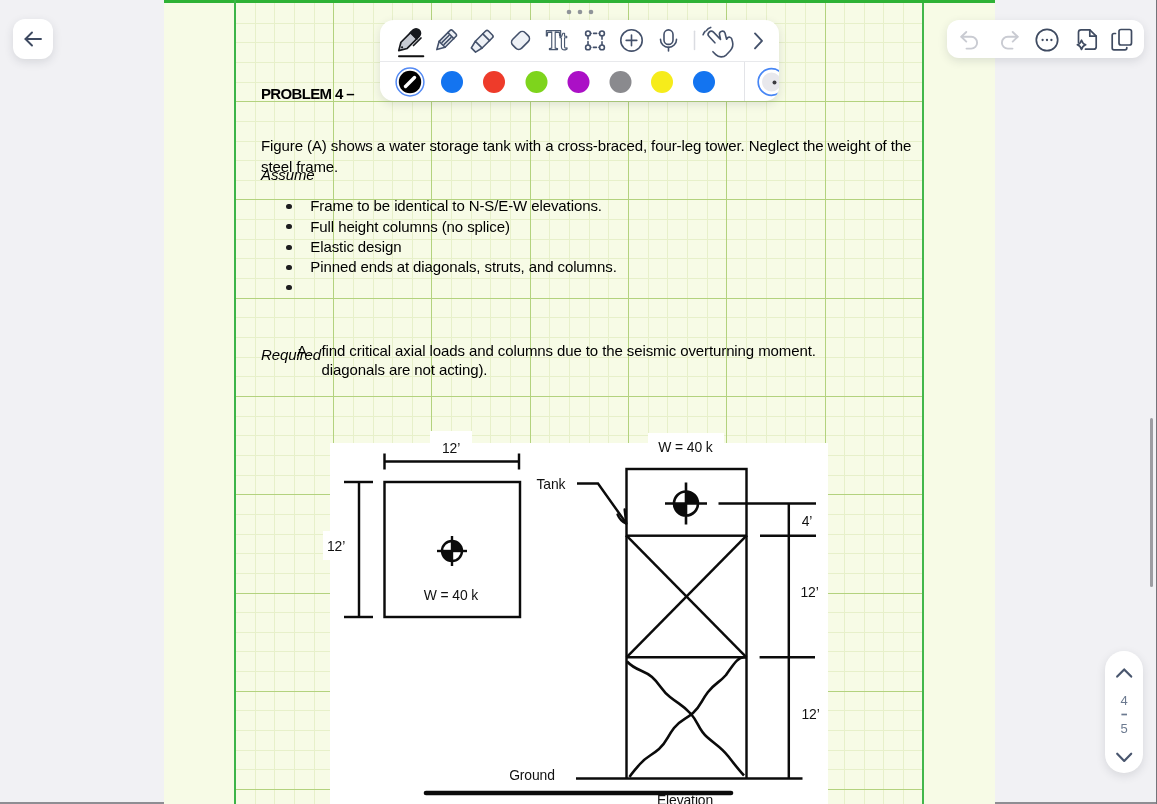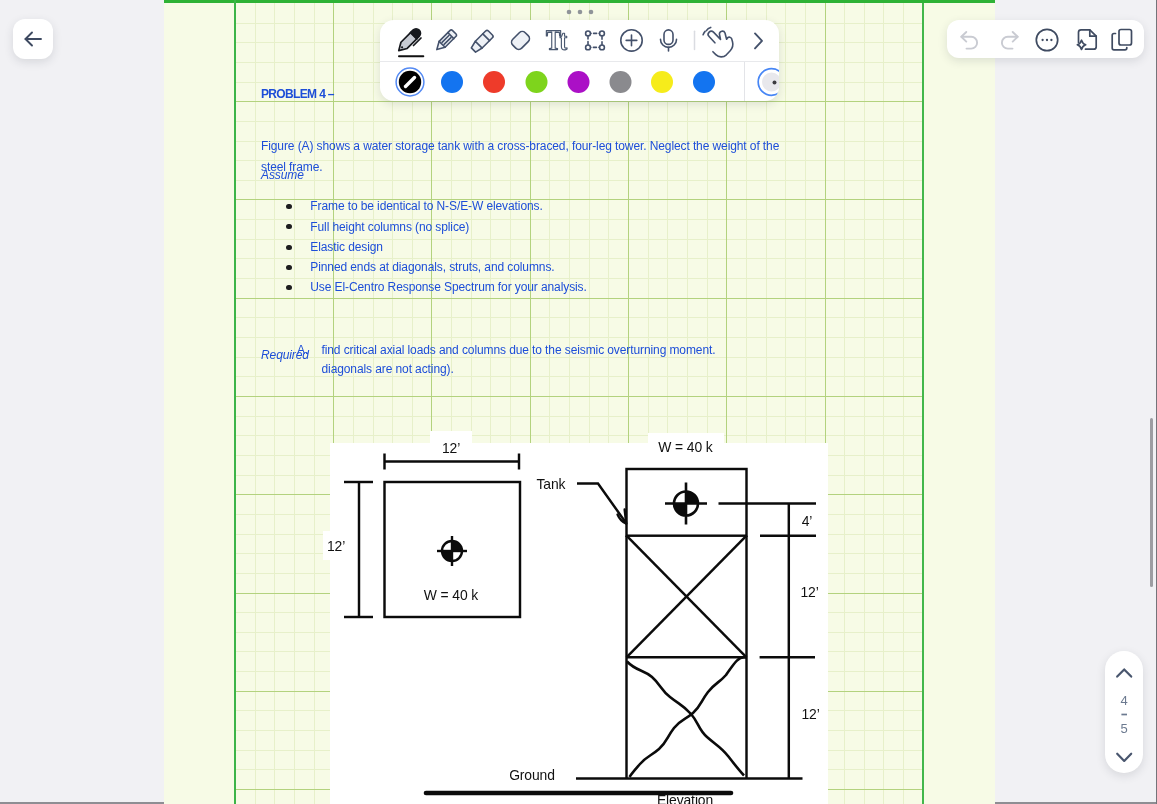--- a/index.html
+++ b/index.html
@@ -5,21 +5,21 @@
   html,body{margin:0;padding:0;}
   body{width:1157px;height:804px;overflow:hidden;position:relative;
        background:#f1f1f4;font-family:"Liberation Sans",sans-serif;}
   .abs{position:absolute;}
   
   #page{left:164px;top:0;width:831px;height:804px;background:#f7fbe6;}
   #topborder{left:164px;top:0;width:831px;height:3px;background:#2eb235;}
   #marginline{left:233.8px;top:0;width:2.6px;height:804px;background:#3db448;}
   #rightline{left:921.8px;top:3px;width:2px;height:801px;background:#43b74b;}
   
-  .t{position:absolute;font-size:12px;letter-spacing:-0.1px;color:#1d4ed8;
+  .t{position:absolute;font-size:15px;letter-spacing:-0.1px;color:#000000;
      white-space:nowrap;line-height:20.3px;}
   .bold{font-weight:bold;}
   .it{font-style:italic;}
   
   .pill{position:absolute;background:#fff;box-shadow:0 3px 10px rgba(40,50,60,0.13);}
   
   #winbottom{left:0;top:802px;width:1157px;height:2px;background:#8e8e93;}
   #rightedge{left:1155.6px;top:0;width:1.4px;height:804px;background:#747479;}
   #thumb{left:1150px;top:418px;width:2.5px;height:169px;background:#9d9da2;border-radius:2px;}
 </style>
@@ -114,21 +114,20 @@
 <div id="thumb" class="abs"></div>
 
 <div class="t bold" style="left:261px;top:84.4px;letter-spacing:-0.65px;">PROBLEM 4 –</div>
 <div class="t" style="left:261px;top:116.4px;margin-top:20px;">Figure (A) shows a water storage tank with a cross-braced, four-leg tower. Neglect the weight of the<br>steel frame.</div>
 <div class="t it" style="left:261px;top:165.1px;">Assume</div>
 <div class="t" id="bullets" style="left:310.3px;top:196.3px;">
   <div>Frame to be identical to N-S/E-W elevations.</div>
   <div>Full height columns (no splice)</div>
   <div>Elastic design</div>
   <div>Pinned ends at diagonals, struts, and columns.</div>
-  <div>Use El-Centro Response Spectrum for your analysis.</div>
 </div>
 <div class="t it" style="left:261px;top:308.5px;margin-top:36px;">Required</div>
 <div class="t" style="left:285px;top:340.7px;line-height:19.2px;margin-left:12px;">
   <div><span style="display:inline-block;width:24.5px;">A.</span>find critical axial loads and columns due to the seismic overturning moment.</div>
   <div><span style="display:inline-block;width:24.5px;"></span>diagonals are not acting).</div>
 </div>
 
 <div class="abs" style="left:286.4px;top:203.9px;width:5.2px;height:5.2px;border-radius:50%;background:#1d1d1f;"></div>
 <div class="abs" style="left:286.4px;top:224.20000000000002px;width:5.2px;height:5.2px;border-radius:50%;background:#1d1d1f;"></div>
 <div class="abs" style="left:286.4px;top:244.5px;width:5.2px;height:5.2px;border-radius:50%;background:#1d1d1f;"></div>

